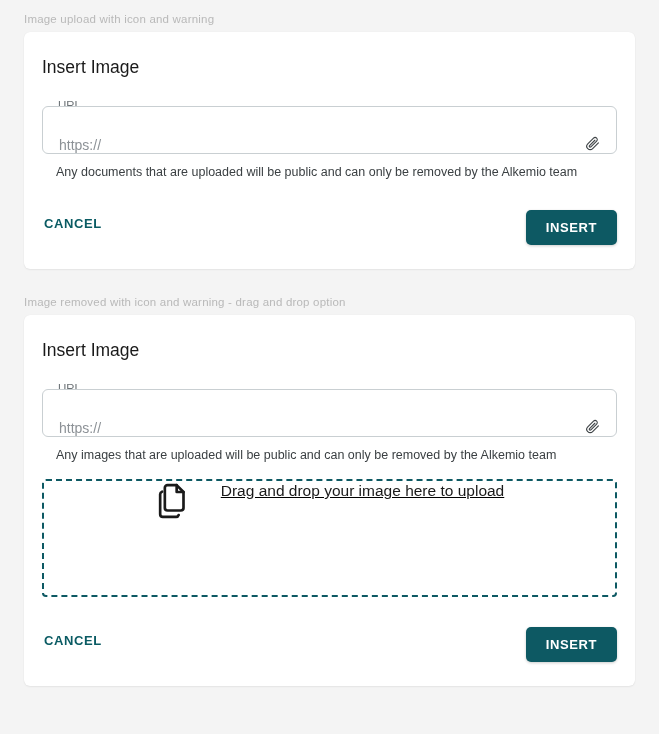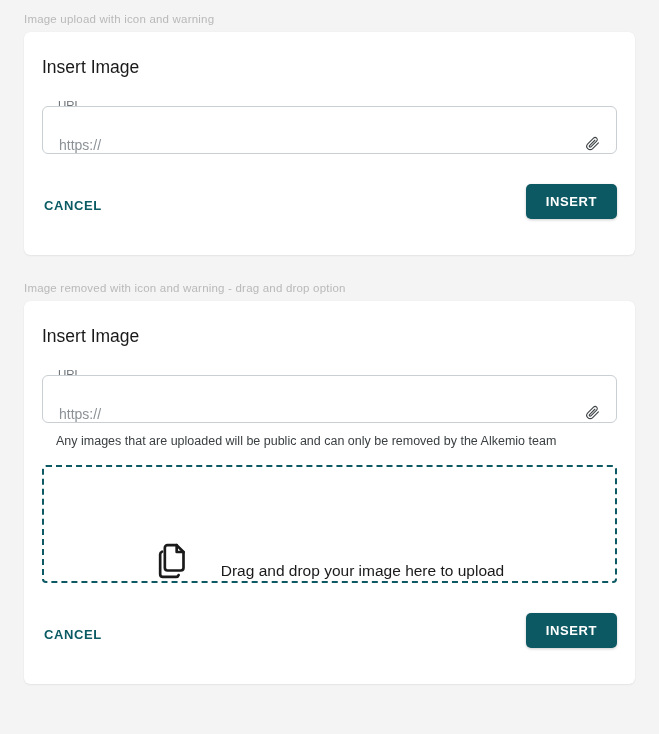--- a/index.html
+++ b/index.html
@@ -34,21 +34,21 @@
     line-height: 14px;
   }
   .card {
     background: #ffffff;
     border-radius: 6px;
     margin: 0 24px;
     box-shadow: 0 1px 2px rgba(0,0,0,0.06), 0 0 1px rgba(0,0,0,0.08);
     box-sizing: border-box;
   }
   .card-inner {
-    padding: 18px 18px 36px 18px;
+    padding: 18px 18px 24px 18px;
   }
   .dialog-title {
     font-size: 17.5px;
     color: #1a1a1a;
     font-weight: 400;
     margin: 4px 0 0 0;
     padding-left: 0px;
     line-height: 26px;
   }
   .field-wrap {
@@ -103,21 +103,21 @@
   }
   .helper-text {
     font-size: 12.5px;
     color: #3b4043;
     margin-top: 10px;
     padding-left: 14px;
     line-height: 16px;
   }
   .actions {
     display: flex;
-    align-items: flex-end;
+    align-items: flex-start;
     justify-content: space-between;
     margin-top: 30px;
     padding: 0 0 0 0;
   }
   .btn-cancel {
     background: none;
     border: 0;
     color: #0a5b63;
     font-family: "Liberation Sans", sans-serif;
     font-size: 13px;
@@ -156,25 +156,26 @@
     font-size: 14px;
     color: #1a1a1a;
     line-height: 18px;
   }
   .dropzone {
     margin-top: 16px;
     border: 2px dashed #0d5963;
     border-radius: 4px;
     height: 118px;
     display: flex;
-    align-items: flex-end;
+    align-items: flex-start;
     justify-content: center;
     gap: 26px;
     box-sizing: border-box;
     cursor: pointer;
+    text-decoration: underline;
   }
   .dropzone-icon {
     color: #1a1a1a;
     display: flex;
     align-items: center;
     justify-content: center;
   }
   .dropzone-text {
     font-size: 15.5px;
     color: #1a1a1a;
@@ -199,20 +200,21 @@
           <div class="field-box">
             <input class="field-input" type="text" placeholder="https://" style="">
             <span class="attach-icon">
               <svg width="15" height="19" viewBox="0 0 24 24" fill="none" stroke="currentColor" stroke-width="1.8" stroke-linecap="round" stroke-linejoin="round">
                 <path d="M21.44 11.05l-9.19 9.19a5.5 5.5 0 0 1-7.78-7.78l9.19-9.19a3.5 3.5 0 0 1 4.95 4.95l-9.2 9.19a1.5 1.5 0 0 1-2.12-2.12l8.49-8.49"></path>
               </svg>
             </span>
           </div>
         </div>
 
+        <div class="helper-text">Any documents that are uploaded will be public and can only be removed by the Alkemio team</div>
 
         <div class="actions">
           <button class="btn-cancel">CANCEL</button>
           <button class="btn-insert">INSERT</button>
         </div>
       </div>
     </div>
   </div>
 
   <div class="sp-1"></div>

